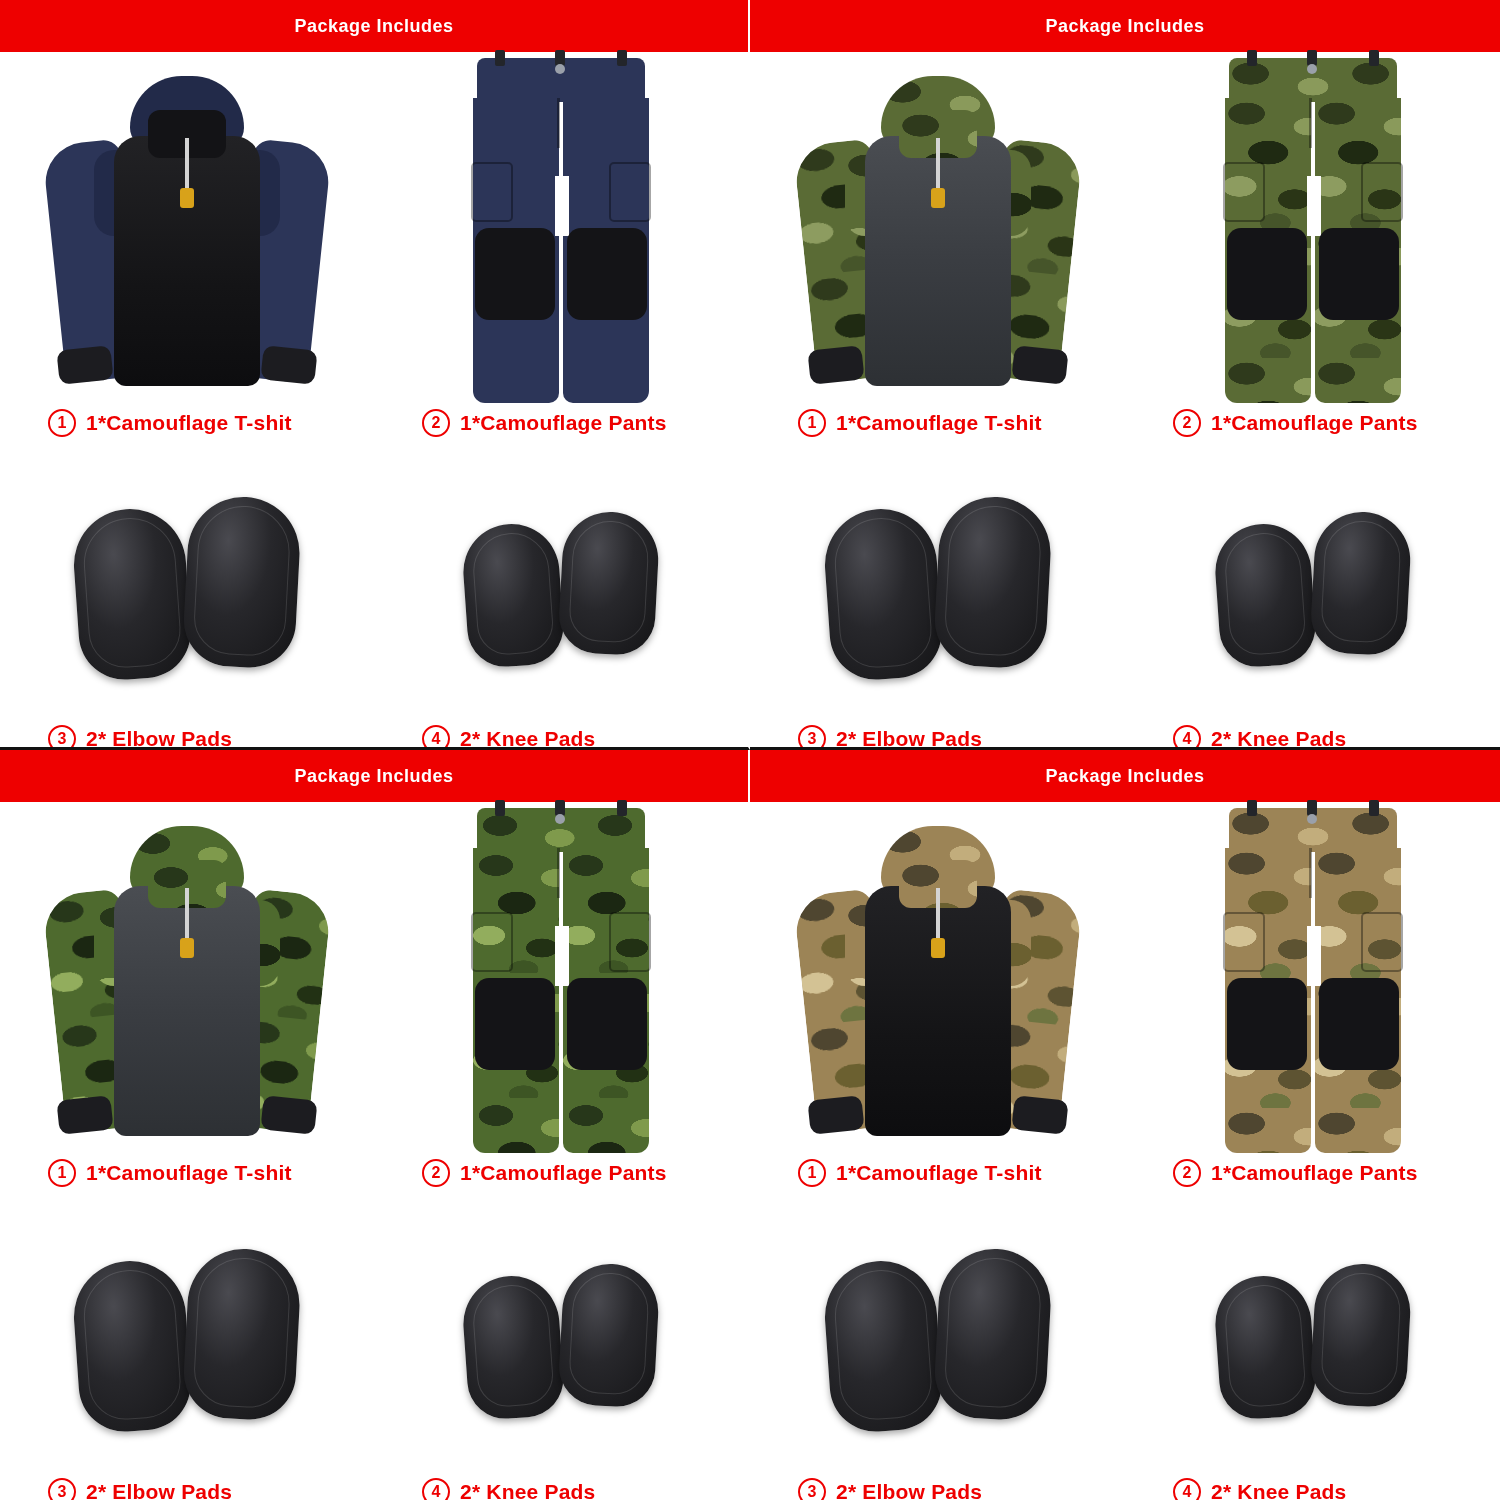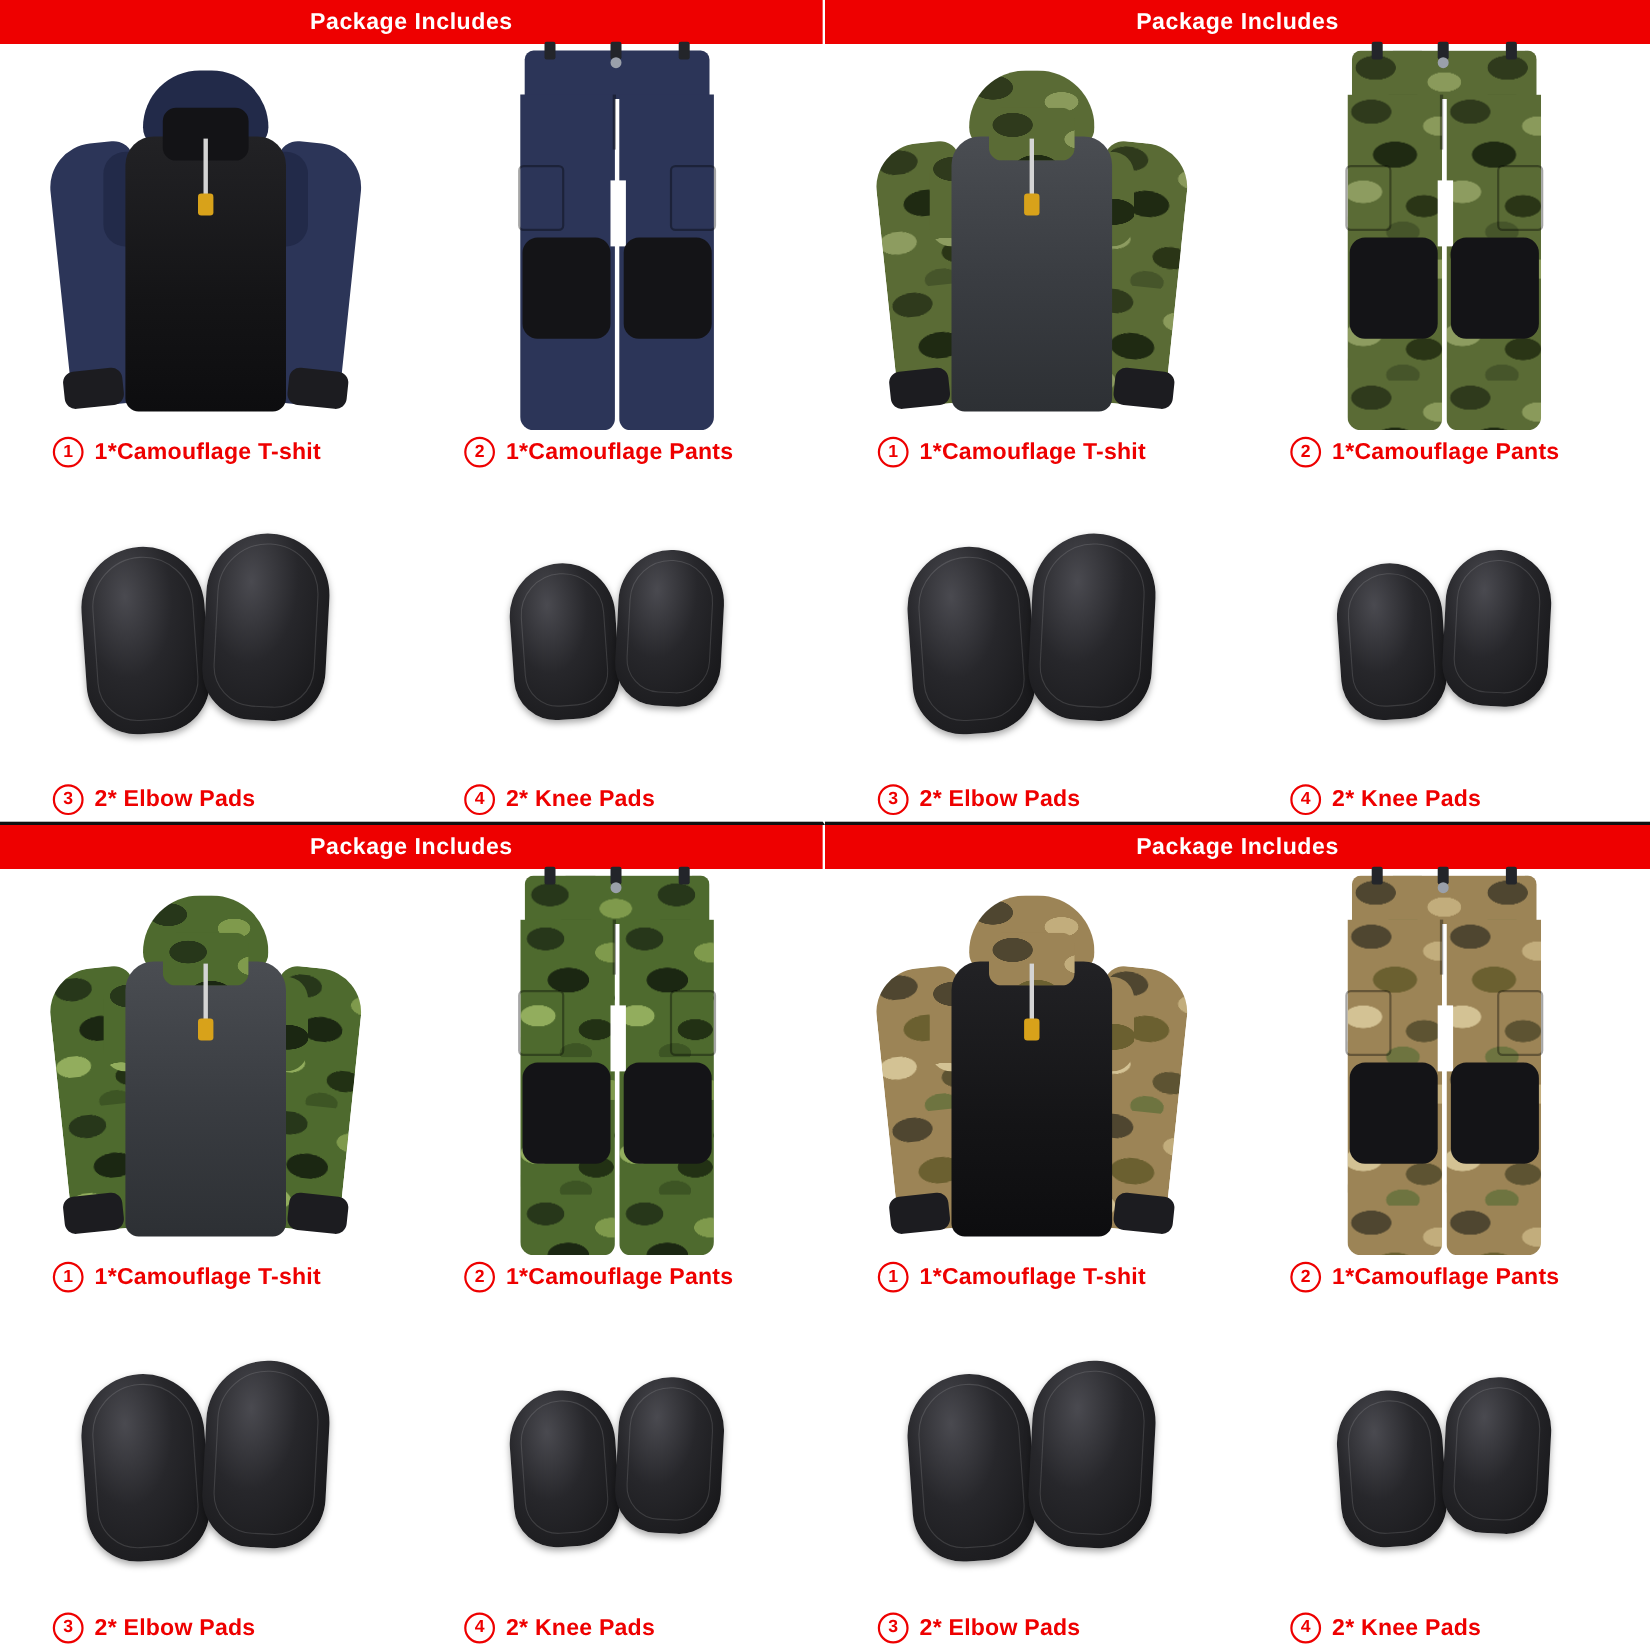--- a/index.html
+++ b/index.html
@@ -18,24 +18,24 @@
   }
   .panel {
     position: relative;
     background: #ffffff;
     overflow: hidden;
   }
   .panel.border-right { border-right: 2px solid #ffffff; }
   .panel.border-bottom { border-bottom: 3px solid #111; }
 
   .banner {
-    height: 40px;
+    height: 52px;
     background: #ee0000;
     color: #ffffff;
-    font-size: 21px;
+    font-size: 18px;
     font-weight: bold;
     letter-spacing: 0.5px;
     display: flex;
     align-items: center;
     justify-content: center;
   }
 
   .grid {
     display: grid;
     grid-template-columns: 1fr 1fr;

